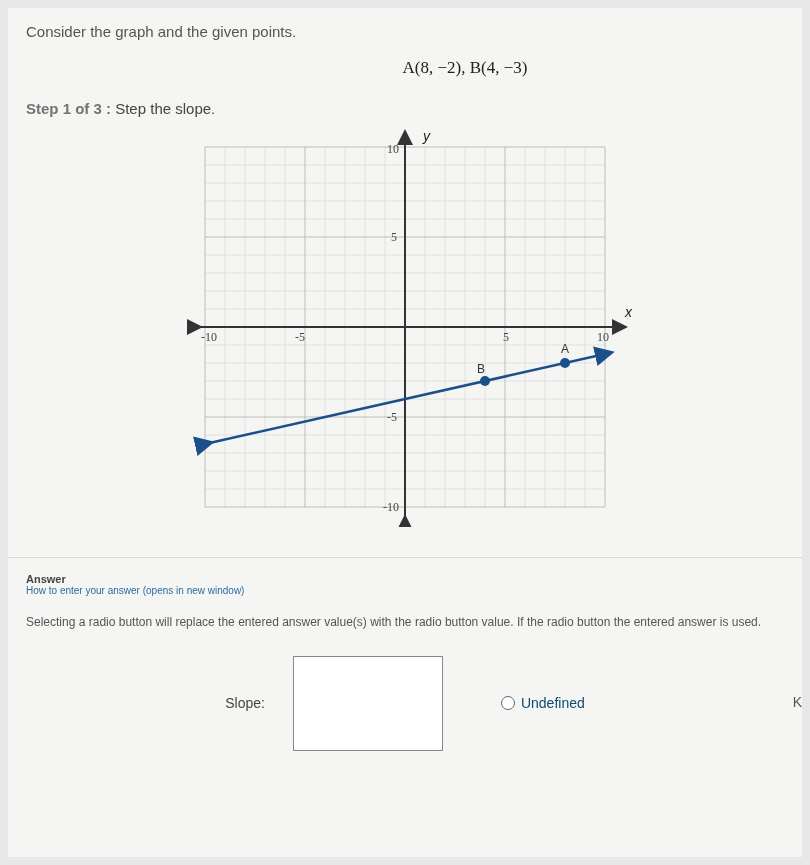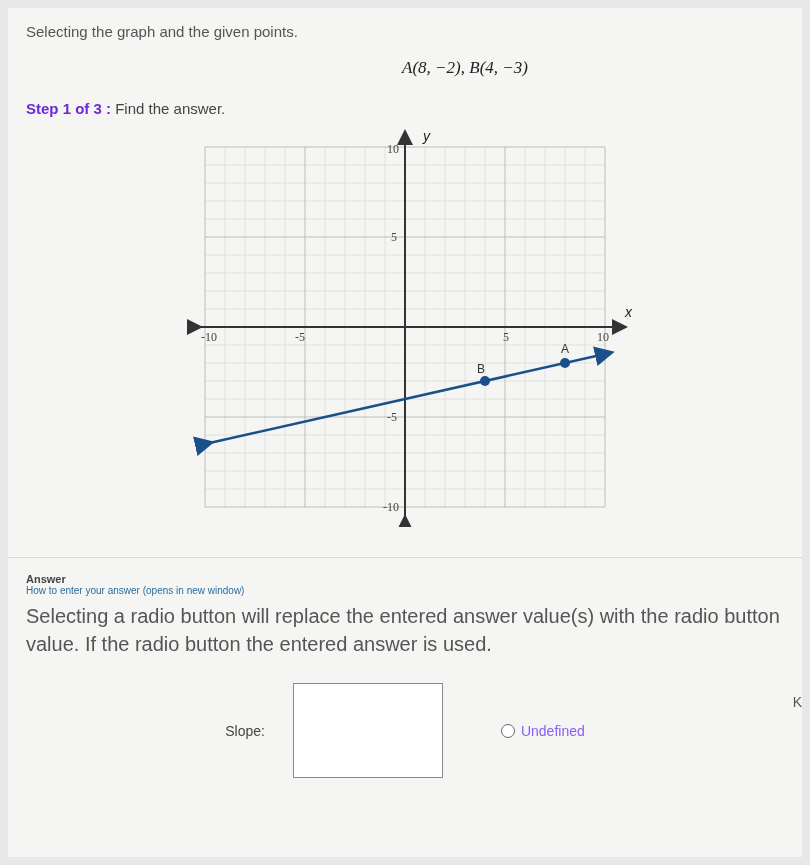--- a/index.html
+++ b/index.html
@@ -19,32 +19,31 @@
       position: relative;
     }
     .question-text {
       color: #555;
       font-size: 15px;
       margin-bottom: 18px;
     }
     .points-text {
       color: #222;
       font-size: 17px;
-      font-style: italic;
       font-family: "Times New Roman", serif;
       text-align: center;
       margin-bottom: 22px;
       padding-left: 120px;
     }
     .step-text {
       color: #444;
       font-size: 15px;
       margin-bottom: 10px;
     }
-    .step-text b { color: #6d28d9; }
+    .step-text b { color: #737373; }
     .chart-wrap {
       display: flex;
       justify-content: center;
       margin-bottom: 30px;
     }
     svg.chart { display: block; }
     .divider {
       border-top: 1px solid #d8d8d8;
       margin: 15px -18px;
     }
@@ -53,22 +52,22 @@
       font-size: 11px;
       font-weight: bold;
     }
     .help-link {
       color: #2a6da0;
       font-size: 10px;
       cursor: pointer;
     }
     .note-text {
       color: #555;
-      font-size: 20px;
-      margin-top: 6px;
+      font-size: 12px;
+      margin-top: 18px;
       line-height: 1.4;
     }
     .answer-row {
       display: flex;
       align-items: center;
       justify-content: center;
       gap: 28px;
       margin-top: 25px;
     }
     .slope-label {
@@ -89,40 +88,40 @@
       cursor: pointer;
     }
     .radio {
       width: 14px;
       height: 14px;
       border: 1.5px solid #666;
       border-radius: 50%;
       background: #fff;
     }
     .radio-label {
-      color: #8b5cf6;
+      color: #0c4a6e;
       font-size: 14px;
     }
     .k-badge {
       position: absolute;
       right: 0;
       top: 686px;
       color: #555;
       font-size: 14px;
     }
   </style>
 </head>
 <body>
 
 <div class="page">
-  <div class="question-text">Selecting the graph and the given points.</div>
+  <div class="question-text">Consider the graph and the given points.</div>
   <div class="points-text">A(8, −2), B(4, −3)</div>
   <div class="step-text">
     <b>Step 1 of 3 :</b>
-    <span>Find the answer.</span>
+    <span>Step the slope.</span>
   </div>
 
   <div class="chart-wrap">
     <svg class="chart" width="480" height="400" viewBox="0 0 480 400">
 
       <defs>
         <marker id="arrowhead" markerWidth="8" markerHeight="8" refX="4" refY="4" orient="auto">
           <path d="M0,0 L8,4 L0,8 Z" fill="#333"></path>
         </marker>
         <marker id="arrowheadBlue" markerWidth="8" markerHeight="8" refX="4" refY="4" orient="auto">

